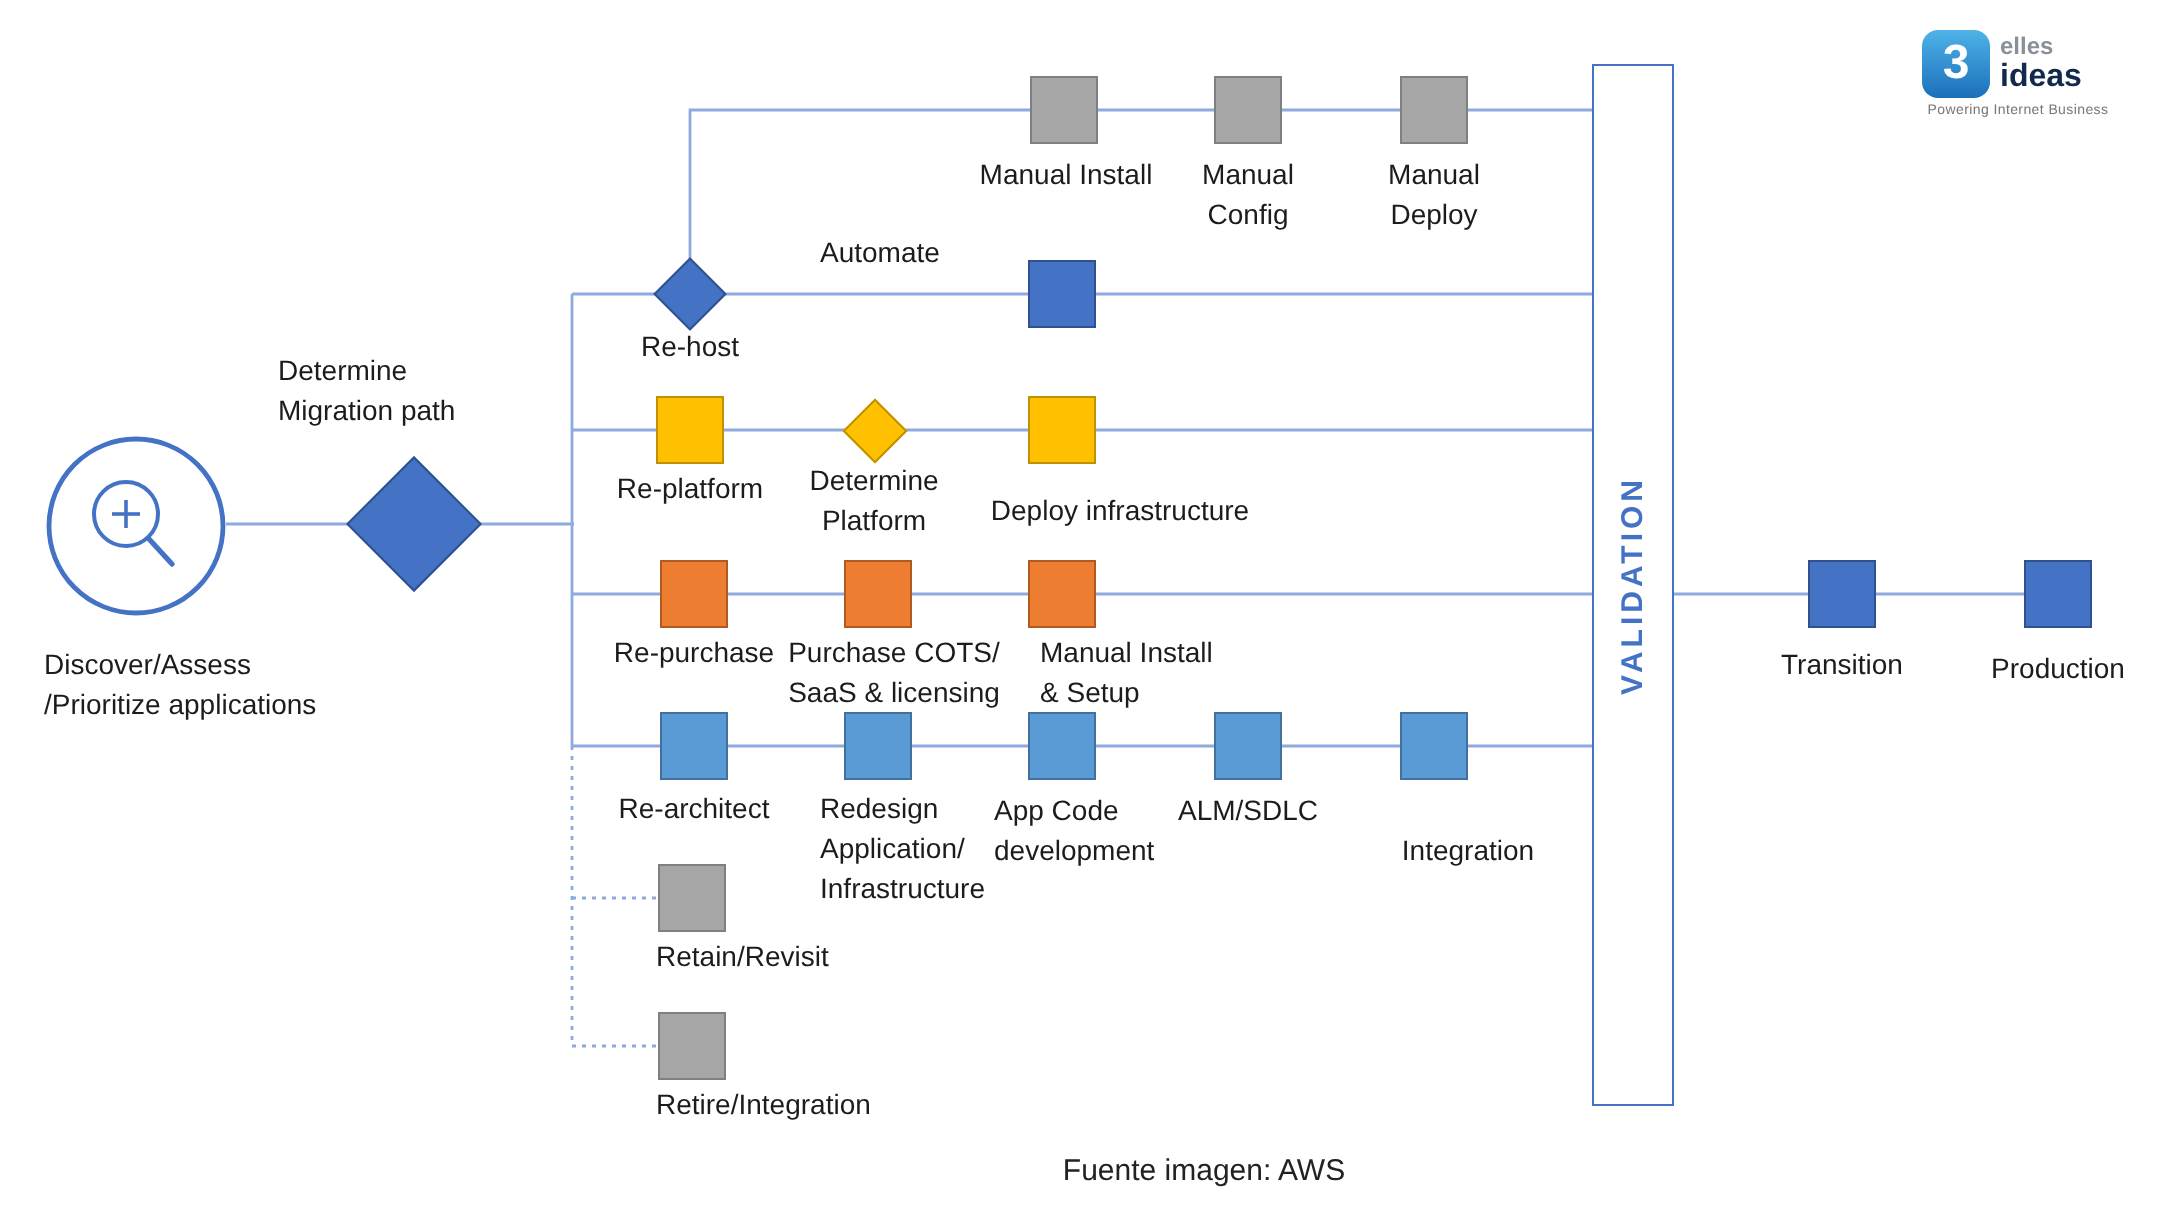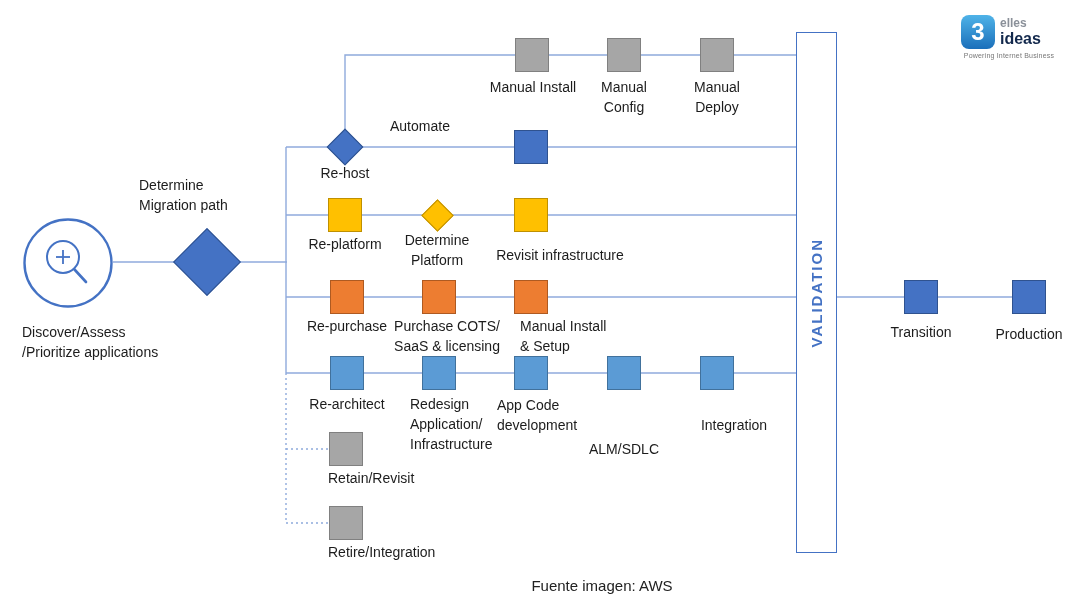--- a/index.html
+++ b/index.html
@@ -105,42 +105,42 @@
   </div>
 
   <div class="sq blue" style="left:904px;top:280px;"></div>
   <div class="sq blue" style="left:1012px;top:280px;"></div>
 
   <div class="label" style="left:22px;top:323px;width:190px;">Discover/Assess
 /Prioritize applications</div>
   <div class="label" style="left:139px;top:176px;width:140px;">Determine
 Migration path</div>
   <div class="label c" style="left:297px;top:164px;width:96px;">Re-host</div>
-  <div class="label" style="left:390px;top:117px;width:100px;">Automate</div>
+  <div class="label" style="left:410px;top:117px;width:100px;">Automate</div>
   <div class="label c" style="left:477px;top:78px;width:112px;">Manual Install</div>
   <div class="label c" style="left:584px;top:78px;width:80px;">Manual
 Config</div>
   <div class="label c" style="left:677px;top:78px;width:80px;">Manual
 Deploy</div>
   <div class="label c" style="left:297px;top:235px;width:96px;">Re-platform</div>
   <div class="label c" style="left:389px;top:231px;width:96px;">Determine
 Platform</div>
-  <div class="label c" style="left:462px;top:246px;width:196px;">Revisit infrastructure</div>
+  <div class="label c" style="left:462px;top:246px;width:196px;">Deploy infrastructure</div>
   <div class="label c" style="left:297px;top:317px;width:100px;">Re-purchase</div>
   <div class="label c" style="left:385px;top:317px;width:124px;">Purchase COTS/
 SaaS &amp; licensing</div>
   <div class="label" style="left:520px;top:317px;width:110px;">Manual Install
 &amp; Setup</div>
   <div class="label c" style="left:297px;top:395px;width:100px;">Re-architect</div>
   <div class="label" style="left:410px;top:395px;width:110px;">Redesign
 Application/
 Infrastructure</div>
   <div class="label" style="left:497px;top:396px;width:110px;">App Code
 development</div>
-  <div class="label c" style="left:574px;top:396px;width:100px;margin-top:44px;">ALM/SDLC</div>
+  <div class="label c" style="left:574px;top:396px;width:100px;">ALM/SDLC</div>
   <div class="label c" style="left:682px;top:396px;width:104px;margin-top:20px;">Integration</div>
   <div class="label" style="left:328px;top:469px;width:130px;">Retain/Revisit</div>
   <div class="label" style="left:328px;top:543px;width:180px;">Retire/Integration</div>
   <div class="label c" style="left:871px;top:323px;width:100px;">Transition</div>
   <div class="label c" style="left:979px;top:325px;width:100px;">Production</div>
 
   <div class="label c" id="footer-caption" style="left:482px;top:575px;width:240px;">Fuente imagen: AWS</div>
 
   <div id="logo">
     <div class="logo-row">

